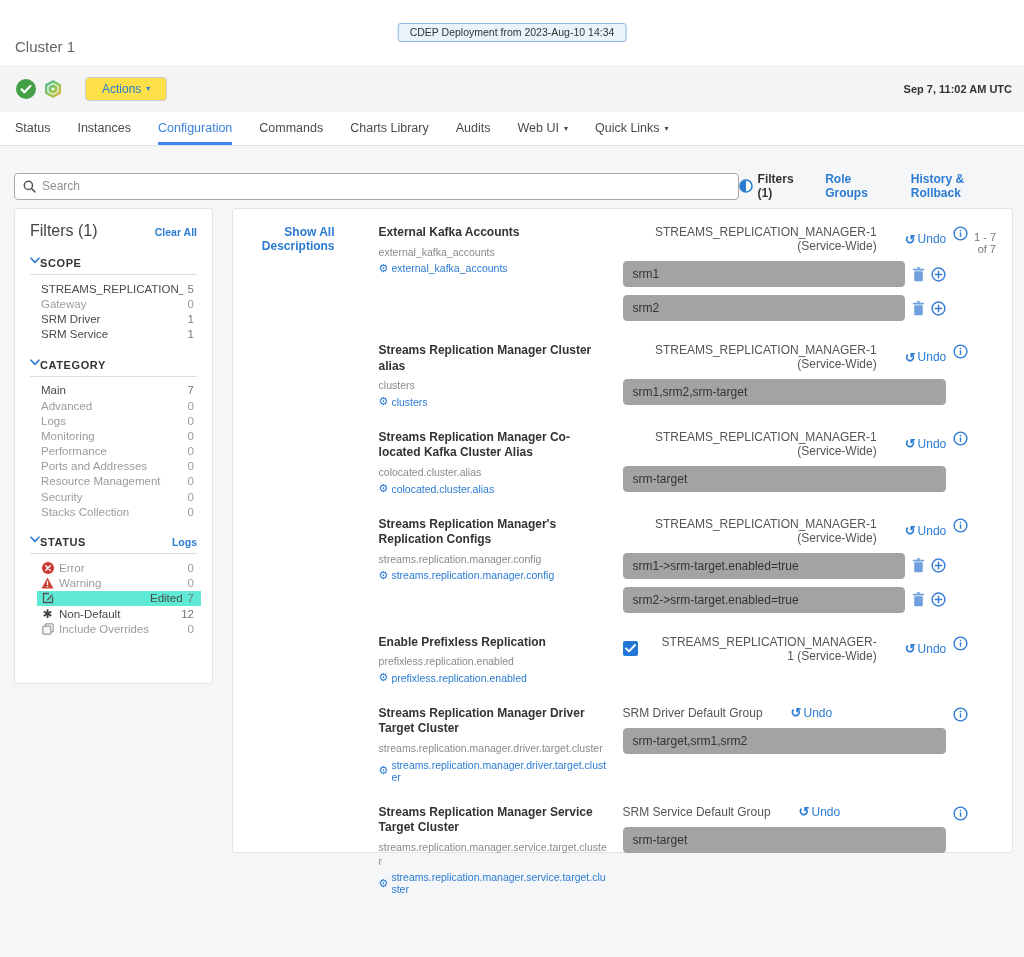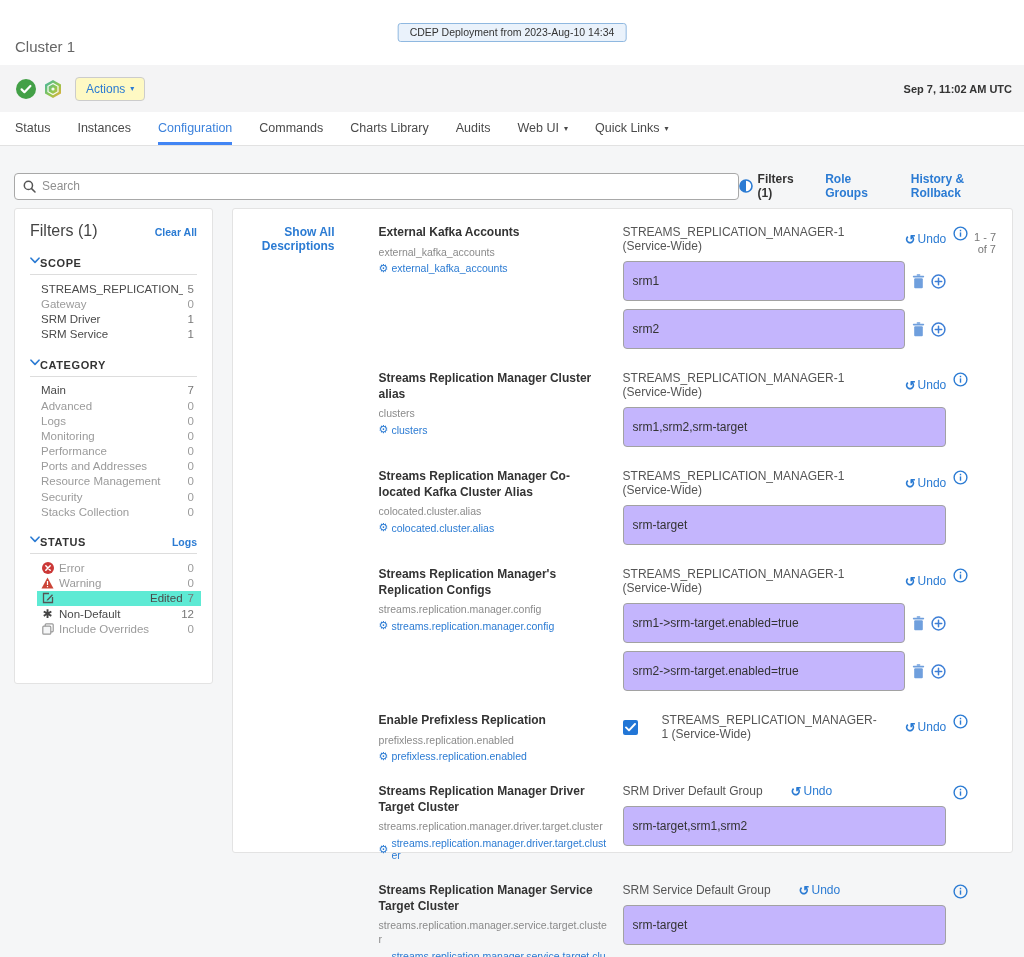--- a/index.html
+++ b/index.html
@@ -29,22 +29,22 @@
   .header-band {
     position: absolute; top: 65px; left: 0; width: 1024px; height: 47px;
     background: #f4f4f5; display: flex; align-items: center; padding: 0 12px 0 16px;
   }
   .header-band .svc-icons { display: flex; align-items: center; gap: 7px; }
   .svc-title {
     font-size: 21px; color: #4d4d4d; margin-left: 8px; letter-spacing: .3px;
     white-space: nowrap;
   }
   .actions-btn {
-    margin-left: 12px; background: #fef9c3; border: 1px solid #ccc; border-radius: 4px;
-    font-size: 12px; color: #2b7bd3; padding: 4px 10px; cursor: pointer;
+    margin-left: 22px; background: #fde047; border: 1px solid #ccc; border-radius: 4px;
+    font-size: 12px; color: #2b7bd3; padding: 4px 16px; cursor: pointer;
     display: inline-flex; align-items: center; gap: 5px;
     font-family: "Liberation Sans", sans-serif;
   }
   .caret { font-size: 8px; color: inherit; }
   .header-time { margin-left: auto; font-size: 11px; font-weight: bold; color: #333; }
 
   
   .tabs-row {
     position: absolute; top: 112px; left: 0; width: 1024px; height: 34px;
     background: #fff; border-bottom: 1px solid #e2e2e2;
@@ -119,29 +119,29 @@
   .cfg-row { display: flex; margin-bottom: 22px; }
   .col-label { width: 244px; flex-shrink: 0; padding-right: 14px; margin-left: 44px; }
   .row-label { font-size: 12px; font-weight: bold; color: #333; line-height: 1.3; margin-bottom: 5px; }
   .row-prop { font-size: 10.5px; color: #8a8a8a; line-height: 1.3; word-break: break-all; }
   .row-proplink { font-size: 10.5px; margin-top: 3px; display: flex; align-items: center; gap: 3px; }
   .row-proplink a { color: #2b7bd3; word-break: break-all; }
   .gear-glyph { color: #2b7bd3; font-size: 11px; line-height: 1; }
   .col-value { flex: 1; display: flex; }
   .value-stack { flex: 1; min-width: 0; }
   .info-col { width: 22px; display: flex; justify-content: flex-end; padding-top: 1px; }
-  .scope-line { font-size: 12px; color: #555; margin-bottom: 8px; display: flex; align-items: center; gap: 24px; flex-wrap: nowrap; }
+  .scope-line { font-size: 12px; color: #555; margin-bottom: 8px; display: flex; align-items: center; gap: 24px; flex-wrap: nowrap; text-align: right; }
   .undo-link { color: #2b7bd3; font-size: 12px; display: inline-flex; align-items: center; gap: 2px; margin-left: 4px; }
   .undo-glyph { font-size: 13px; font-weight: bold; line-height: 1; }
   .input-line { display: flex; align-items: center; margin-bottom: 8px; gap: 7px; }
   .input-line:last-child { margin-bottom: 0; }
   .cfg-input {
-    flex: 1; height: 40px; border: 1px solid #a2a2a2; border-radius: 4px;
+    flex: 1; height: 26px; border: 1px solid #a2a2a2; border-radius: 4px;
     font-size: 12px; color: #333; padding: 0 9px; outline: none; min-width: 0;
-    font-family: "Liberation Sans", sans-serif; background: #c4b5fd;
+    font-family: "Liberation Sans", sans-serif; background: #a3a3a3;
   }
   .repeat-icons { display: flex; align-items: center; gap: 6px; flex-shrink: 0; }
   .checkbox {
     width: 15px; height: 15px; background: #2276d6; border-radius: 2px;
     display: inline-flex; align-items: center; justify-content: center; flex-shrink: 0;
     cursor: pointer;
   }
   .pagination { text-align: right; font-size: 11px; color: #777; padding-top: 6px; }
 
   svg { display: block; }

